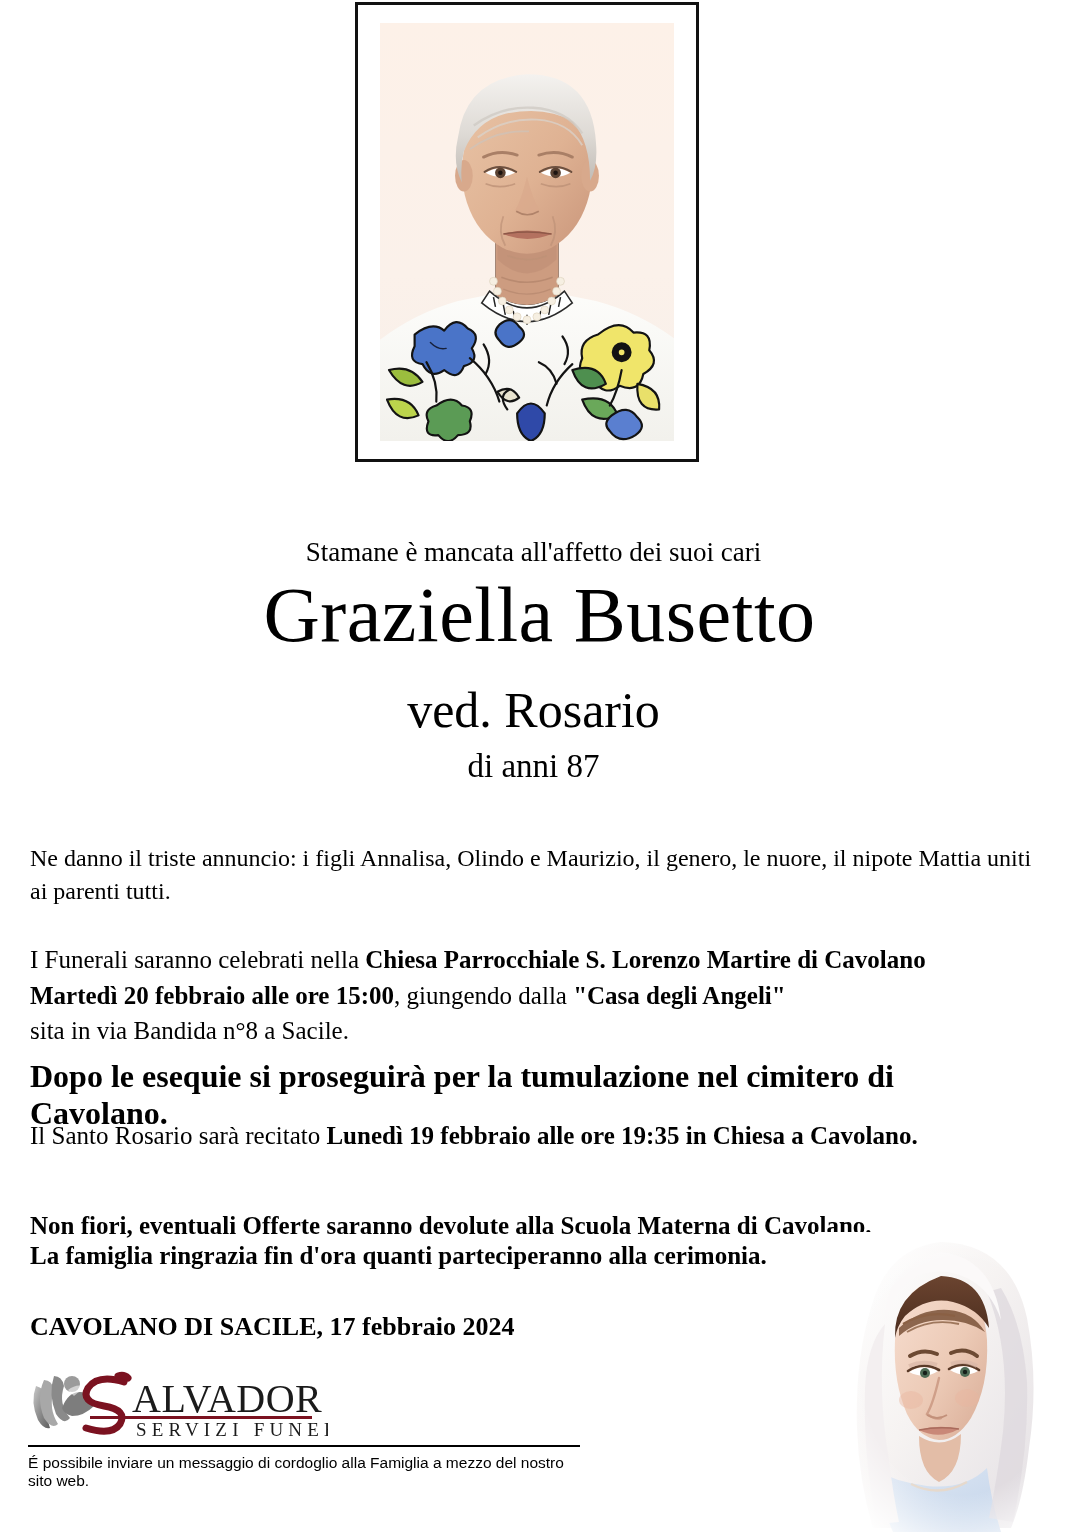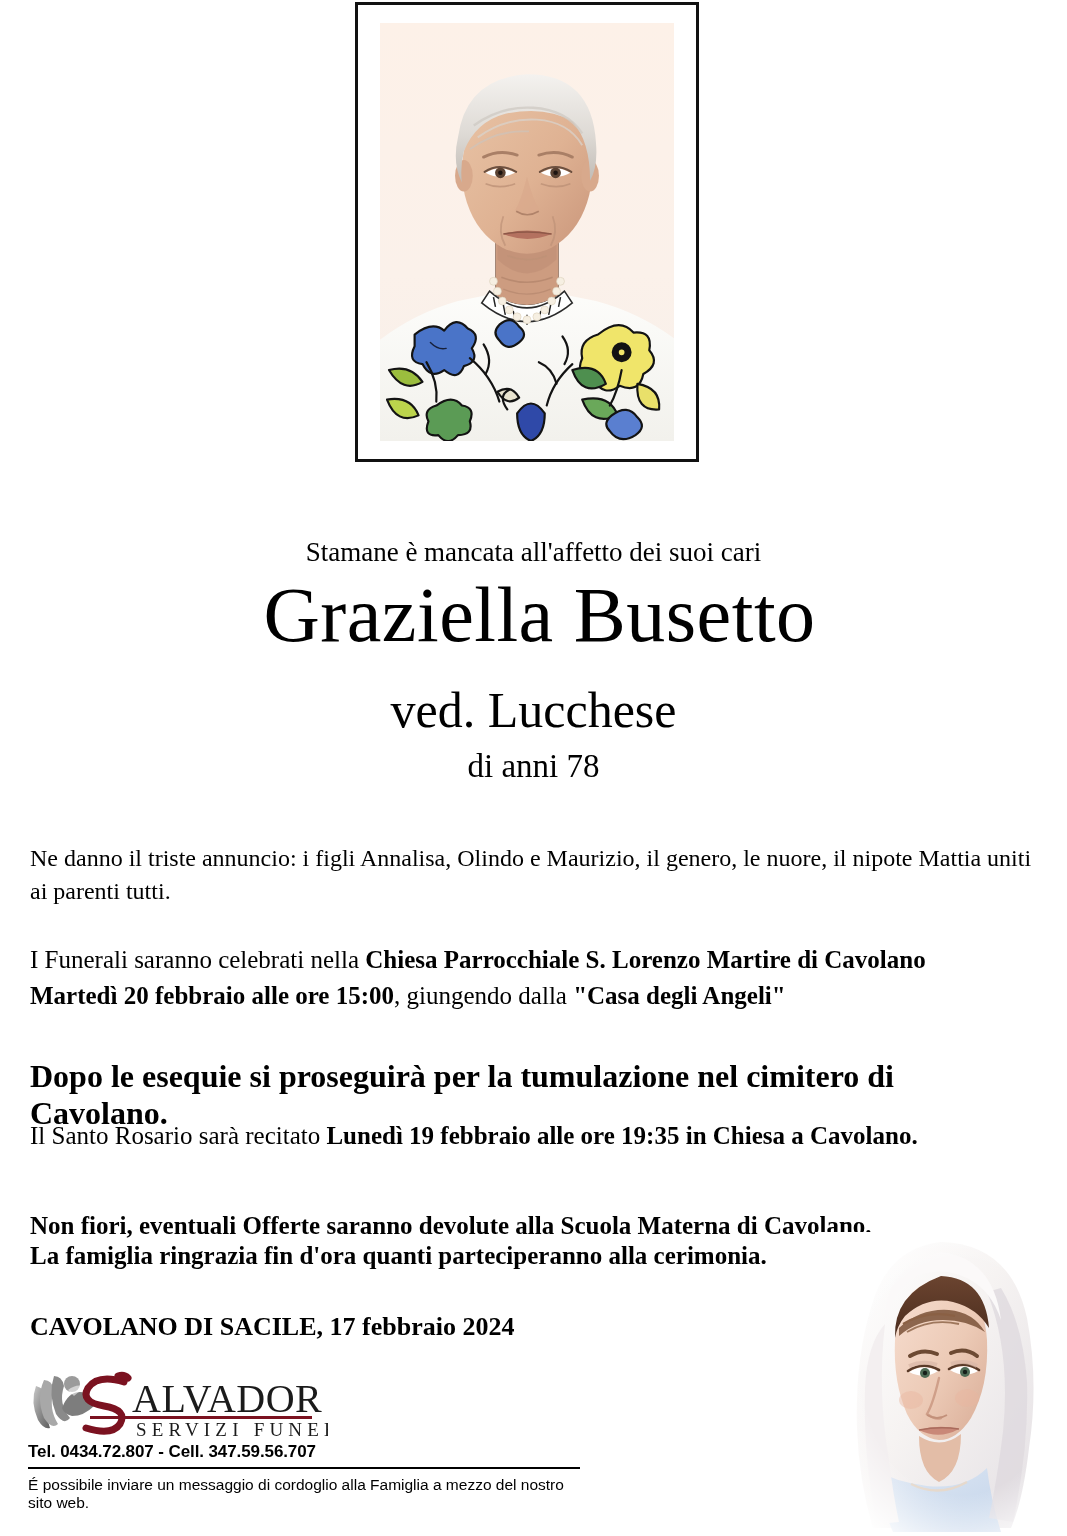--- a/index.html
+++ b/index.html
@@ -303,29 +303,30 @@
         </g>
       </g>
     </svg>
   </div>
 </div>
 
 <div class="center-line" id="intro-line">Stamane è mancata all'affetto dei suoi cari</div>
 
 <div class="center-line" id="deceased-name">Graziella Busetto</div>
 
-<div class="center-line" id="deceased-widow">ved. Lucchese</div>
-
-<div class="center-line" id="deceased-age">di anni 78</div>
+<div class="center-line" id="deceased-widow">ved. Rosario</div>
+
+<div class="center-line" id="deceased-age">di anni 87</div>
 
 <div class="body-block" id="announce-paragraph">Ne danno il triste annuncio: i figli Annalisa, Olindo e Maurizio, il genero, le nuore, il nipote Mattia uniti ai parenti tutti.</div>
 
 <div class="body-block" id="funeral-paragraph">
   <span>I Funerali saranno celebrati nella </span><b>Chiesa Parrocchiale S. Lorenzo Martire di Cavolano</b><br>
   <b>Martedì 20 febbraio alle ore 15:00</b><span>, giungendo dalla </span><b>"Casa degli Angeli"</b><br>
+  <span>sita in via Bandida n°8 a Sacile.</span>
 </div>
 
 <div class="body-block" id="burial-paragraph">Dopo le esequie si proseguirà per la tumulazione nel cimitero di Cavolano.</div>
 
 <div class="body-block" id="rosary-paragraph">
   <span>Il Santo Rosario sarà recitato </span><b>Lunedì 19 febbraio alle ore 19:35 in Chiesa a Cavolano.</b>
 </div>
 
 <div class="body-block" id="offers-paragraph">Non fiori, eventuali Offerte saranno devolute alla Scuola Materna di Cavolano.</div>
 
@@ -361,21 +362,20 @@
       </g>
 
       <text x="104" y="44" font-family="'Liberation Serif', 'DejaVu Serif', serif" font-size="40" fill="#1b1b1b" letter-spacing="0.5">ALVADOR</text>
 
       <rect x="62" y="48" width="222" height="3" fill="#7B1220"></rect>
 
       <text x="108" y="68" font-family="'Liberation Serif', 'DejaVu Serif', serif" font-size="19" fill="#1b1b1b" letter-spacing="5.2">SERVIZI FUNEBRI</text>
     </svg>
   </div>
 
-  <div class="footer-sans" id="company-phone">Tel. 0434.72.807 - Cell. 347.59.56.707</div>
 
 
   <div id="footer-rule"></div>
 
   <div class="footer-sans" id="footer-note">É possibile inviare un messaggio di cordoglio alla Famiglia a mezzo del nostro sito web.</div>
 
 </div>
 
 <div id="madonna">
   <svg id="madonna-svg" viewBox="0 0 252 304" preserveAspectRatio="xMidYMid meet">

